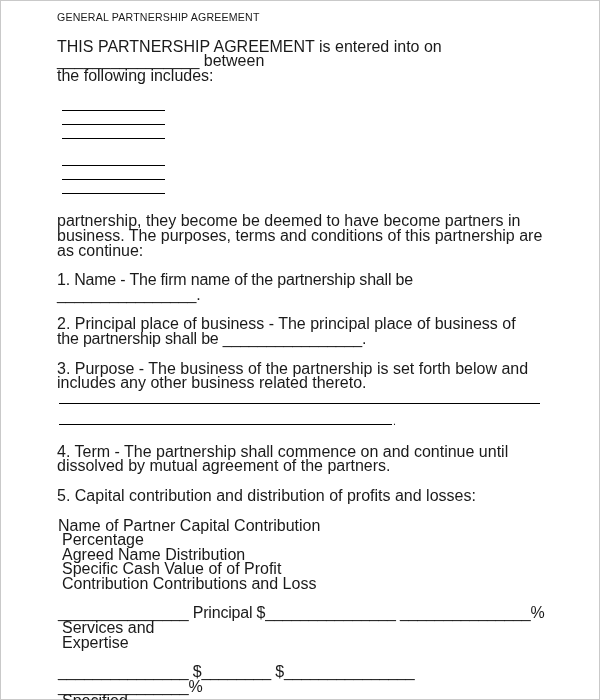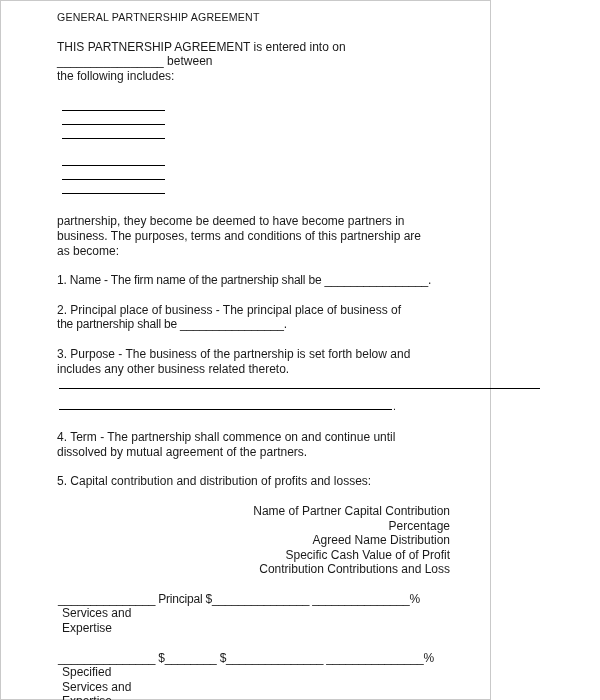--- a/index.html
+++ b/index.html
@@ -9,34 +9,34 @@
   }
   body {
     width: 600px;
     height: 700px;
     font-family: "Liberation Sans", sans-serif;
     color: #1a1a1a;
     overflow: hidden;
   }
   #page {
     box-sizing: border-box;
-    width: 491px;
+    width: 600px;
     height: 700px;
     background: #ffffff;
     border: 1px solid #c9c9c9;
     padding: 9px 0 0 0;
     position: relative;
   }
   .doc-body {
     box-sizing: border-box;
     padding-left: 56px;
     padding-right: 40px;
   }
   .line {
-    font-size: 12px;
+    font-size: 16px;
     line-height: 14.6px;
     white-space: pre-wrap;
     color: #1a1a1a;
   }
   .title {
     font-size: 10.6px;
     line-height: 14.6px;
     letter-spacing: 0.2px;
   }
   .gap-sm { height: 14px; }
@@ -69,21 +69,20 @@
     border-bottom: 1.3px solid #000000;
     height: 0;
   }
   .rule-dot {
     font-size: 10.6px;
     line-height: 8px;
     margin-left: 1px;
   }
   .table-head {
     padding-left: 1px;
-    text-align: right;
   }
   .table-head .line:not(:first-child) {
     padding-left: 4px;
   }
   .entry {
     padding-left: 1px;
   }
   .entry .sub {
     padding-left: 4px;
   }
@@ -115,21 +114,21 @@
     <div class="blank-group">
       <div class="blank-line"></div>
       <div class="blank-line"></div>
       <div class="blank-line"></div>
     </div>
 
     <div class="gap-lg"></div>
 
     <div class="line">partnership, they become be deemed to have become partners in</div>
     <div class="line">business. The purposes, terms and conditions of this partnership are</div>
-    <div class="line">as become:</div>
+    <div class="line">as continue:</div>
 
     <div class="gap-md"></div>
 
     <div class="line fill">1. Name - The firm name of the partnership shall be ________________.</div>
 
     <div class="gap-md"></div>
 
     <div class="line">2. Principal place of business - The principal place of business of</div>
     <div class="line fill">the partnership shall be ________________.</div>
 

